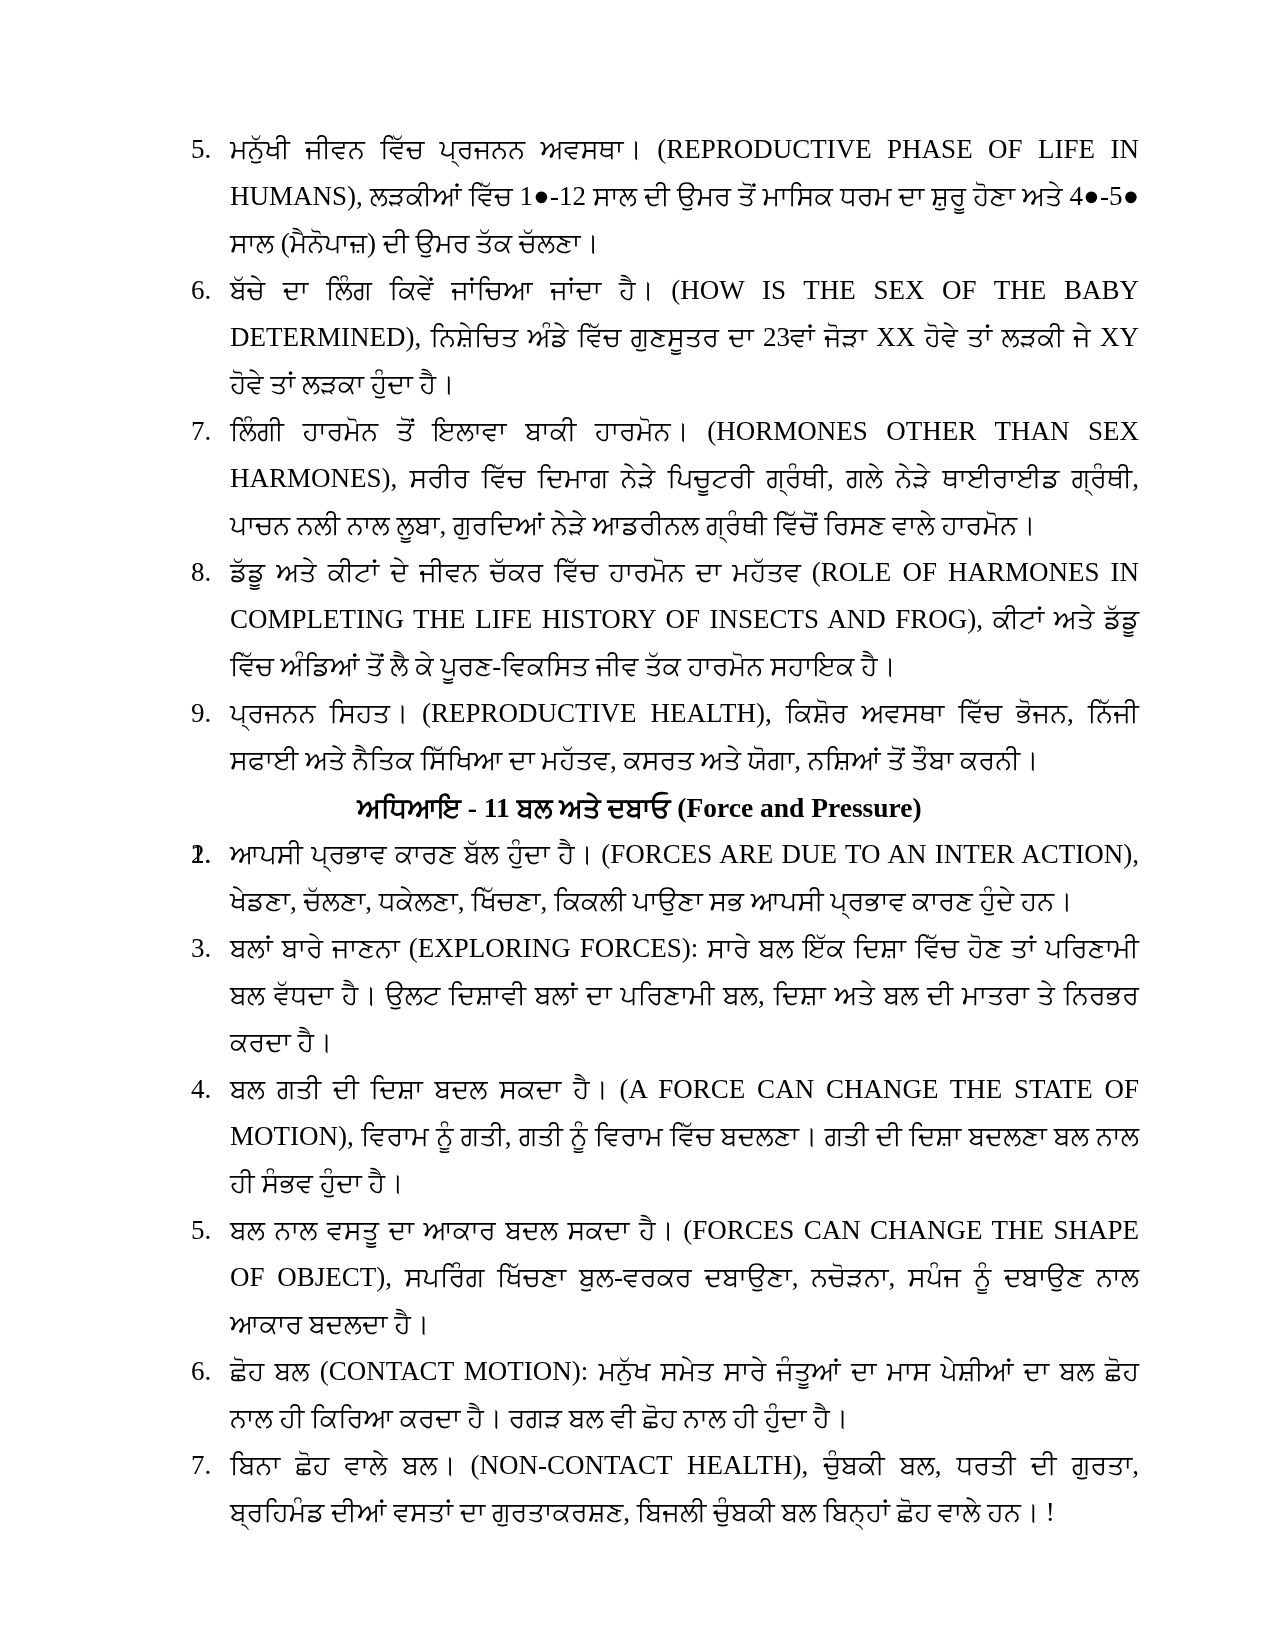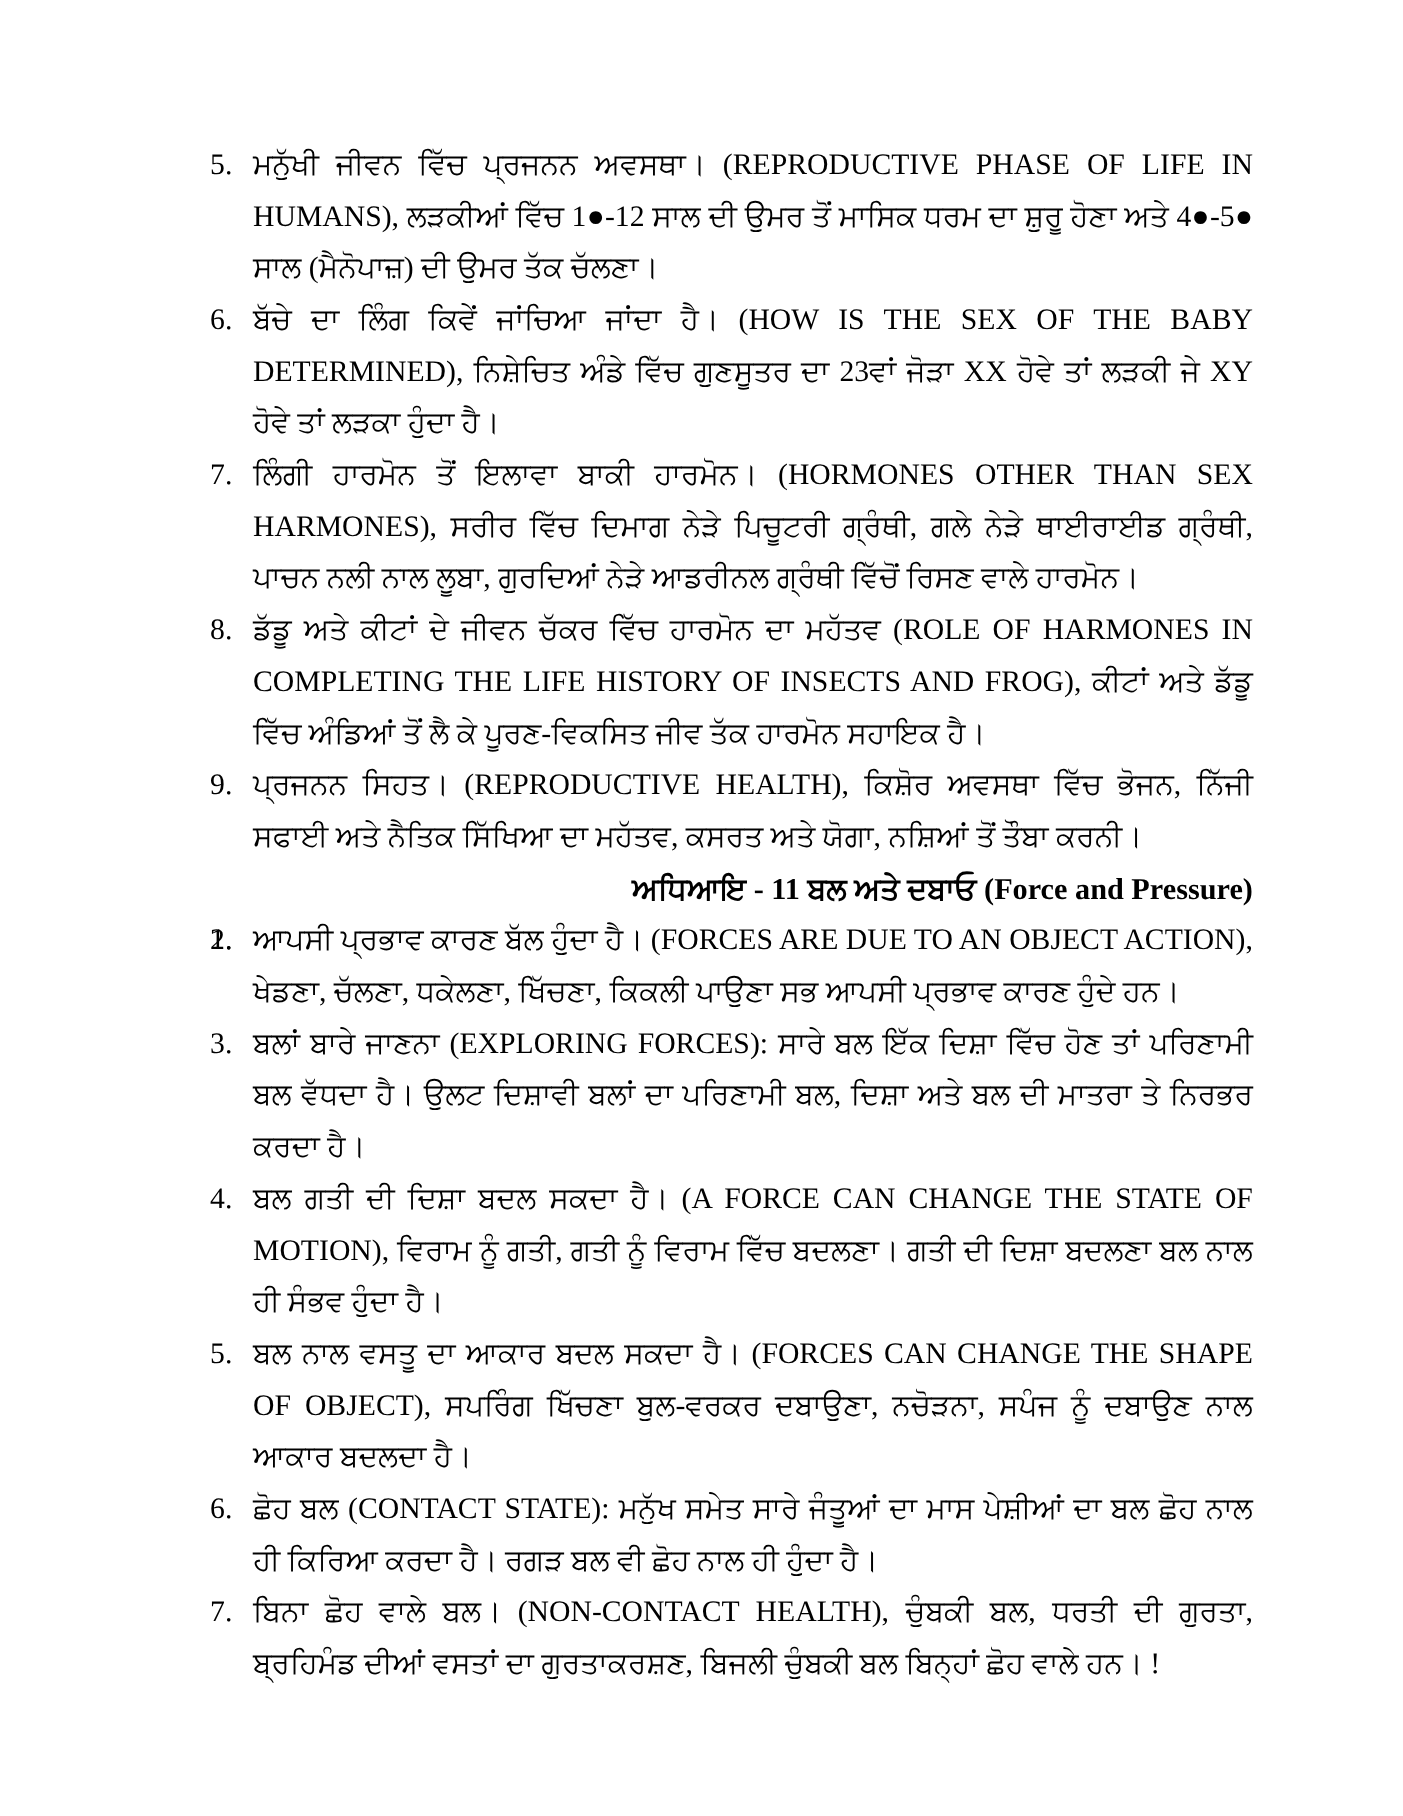--- a/index.html
+++ b/index.html
@@ -37,21 +37,21 @@
   .item .num {
     position: absolute;
     left: 51px;
     top: 0;
   }
   .chapter-heading {
     margin: 0;
     font-size: 27.5px;
     line-height: 47px;
     font-weight: bold;
-    text-align: right;
+    text-align: center;
   }
 </style>
 </head>
 <body>
 
 <div class="page">
 
   <ol class="syllabus-list">
     <li class="item">
       <span class="num">5.</span>
@@ -76,37 +76,37 @@
   </ol>
 
   <h2 class="chapter-heading">ਅਧਿਆਇ - 11 ਬਲ ਅਤੇ ਦਬਾਓ (Force and Pressure)</h2>
 
   <ol class="syllabus-list">
     <li class="item">
       <span class="num">1.</span>
     </li>
     <li class="item">
       <span class="num">2.</span>
-      <span class="txt">ਆਪਸੀ ਪ੍ਰਭਾਵ ਕਾਰਣ ਬੱਲ ਹੁੰਦਾ ਹੈ। (FORCES ARE DUE TO AN OBJECT ACTION), ਖੇਡਣਾ, ਚੱਲਣਾ, ਧਕੇਲਣਾ, ਖਿੱਚਣਾ, ਕਿਕਲੀ ਪਾਉਣਾ ਸਭ ਆਪਸੀ ਪ੍ਰਭਾਵ ਕਾਰਣ ਹੁੰਦੇ ਹਨ।</span>
+      <span class="txt">ਆਪਸੀ ਪ੍ਰਭਾਵ ਕਾਰਣ ਬੱਲ ਹੁੰਦਾ ਹੈ। (FORCES ARE DUE TO AN INTER ACTION), ਖੇਡਣਾ, ਚੱਲਣਾ, ਧਕੇਲਣਾ, ਖਿੱਚਣਾ, ਕਿਕਲੀ ਪਾਉਣਾ ਸਭ ਆਪਸੀ ਪ੍ਰਭਾਵ ਕਾਰਣ ਹੁੰਦੇ ਹਨ।</span>
     </li>
     <li class="item">
       <span class="num">3.</span>
       <span class="txt">ਬਲਾਂ ਬਾਰੇ ਜਾਣਨਾ (EXPLORING FORCES): ਸਾਰੇ ਬਲ ਇੱਕ ਦਿਸ਼ਾ ਵਿੱਚ ਹੋਣ ਤਾਂ ਪਰਿਣਾਮੀ ਬਲ ਵੱਧਦਾ ਹੈ। ਉਲਟ ਦਿਸ਼ਾਵੀ ਬਲਾਂ ਦਾ ਪਰਿਣਾਮੀ ਬਲ, ਦਿਸ਼ਾ ਅਤੇ ਬਲ ਦੀ ਮਾਤਰਾ ਤੇ ਨਿਰਭਰ ਕਰਦਾ ਹੈ।</span>
     </li>
     <li class="item">
       <span class="num">4.</span>
       <span class="txt">ਬਲ ਗਤੀ ਦੀ ਦਿਸ਼ਾ ਬਦਲ ਸਕਦਾ ਹੈ। (A FORCE CAN CHANGE THE STATE OF MOTION), ਵਿਰਾਮ ਨੂੰ ਗਤੀ, ਗਤੀ ਨੂੰ ਵਿਰਾਮ ਵਿੱਚ ਬਦਲਣਾ। ਗਤੀ ਦੀ ਦਿਸ਼ਾ ਬਦਲਣਾ ਬਲ ਨਾਲ ਹੀ ਸੰਭਵ ਹੁੰਦਾ ਹੈ।</span>
     </li>
     <li class="item">
       <span class="num">5.</span>
       <span class="txt">ਬਲ ਨਾਲ ਵਸਤੂ ਦਾ ਆਕਾਰ ਬਦਲ ਸਕਦਾ ਹੈ। (FORCES CAN CHANGE THE SHAPE OF OBJECT), ਸਪਰਿੰਗ ਖਿੱਚਣਾ ਬੁਲ-ਵਰਕਰ ਦਬਾਉਣਾ, ਨਚੋੜਨਾ, ਸਪੰਜ ਨੂੰ ਦਬਾਉਣ ਨਾਲ ਆਕਾਰ ਬਦਲਦਾ ਹੈ।</span>
     </li>
     <li class="item">
       <span class="num">6.</span>
-      <span class="txt">ਛੋਹ ਬਲ (CONTACT STATE): ਮਨੁੱਖ ਸਮੇਤ ਸਾਰੇ ਜੰਤੂਆਂ ਦਾ ਮਾਸ ਪੇਸ਼ੀਆਂ ਦਾ ਬਲ ਛੋਹ ਨਾਲ ਹੀ ਕਿਰਿਆ ਕਰਦਾ ਹੈ। ਰਗੜ ਬਲ ਵੀ ਛੋਹ ਨਾਲ ਹੀ ਹੁੰਦਾ ਹੈ।</span>
+      <span class="txt">ਛੋਹ ਬਲ (CONTACT MOTION): ਮਨੁੱਖ ਸਮੇਤ ਸਾਰੇ ਜੰਤੂਆਂ ਦਾ ਮਾਸ ਪੇਸ਼ੀਆਂ ਦਾ ਬਲ ਛੋਹ ਨਾਲ ਹੀ ਕਿਰਿਆ ਕਰਦਾ ਹੈ। ਰਗੜ ਬਲ ਵੀ ਛੋਹ ਨਾਲ ਹੀ ਹੁੰਦਾ ਹੈ।</span>
     </li>
     <li class="item">
       <span class="num">7.</span>
       <span class="txt">ਬਿਨਾ ਛੋਹ ਵਾਲੇ ਬਲ। (NON-CONTACT HEALTH), ਚੁੰਬਕੀ ਬਲ, ਧਰਤੀ ਦੀ ਗੁਰਤਾ, ਬ੍ਰਹਿਮੰਡ ਦੀਆਂ ਵਸਤਾਂ ਦਾ ਗੁਰਤਾਕਰਸ਼ਣ, ਬਿਜਲੀ ਚੁੰਬਕੀ ਬਲ ਬਿਨ੍ਹਾਂ ਛੋਹ ਵਾਲੇ ਹਨ। !</span>
     </li>
   </ol>
 
 </div>
 
 </body></html>

